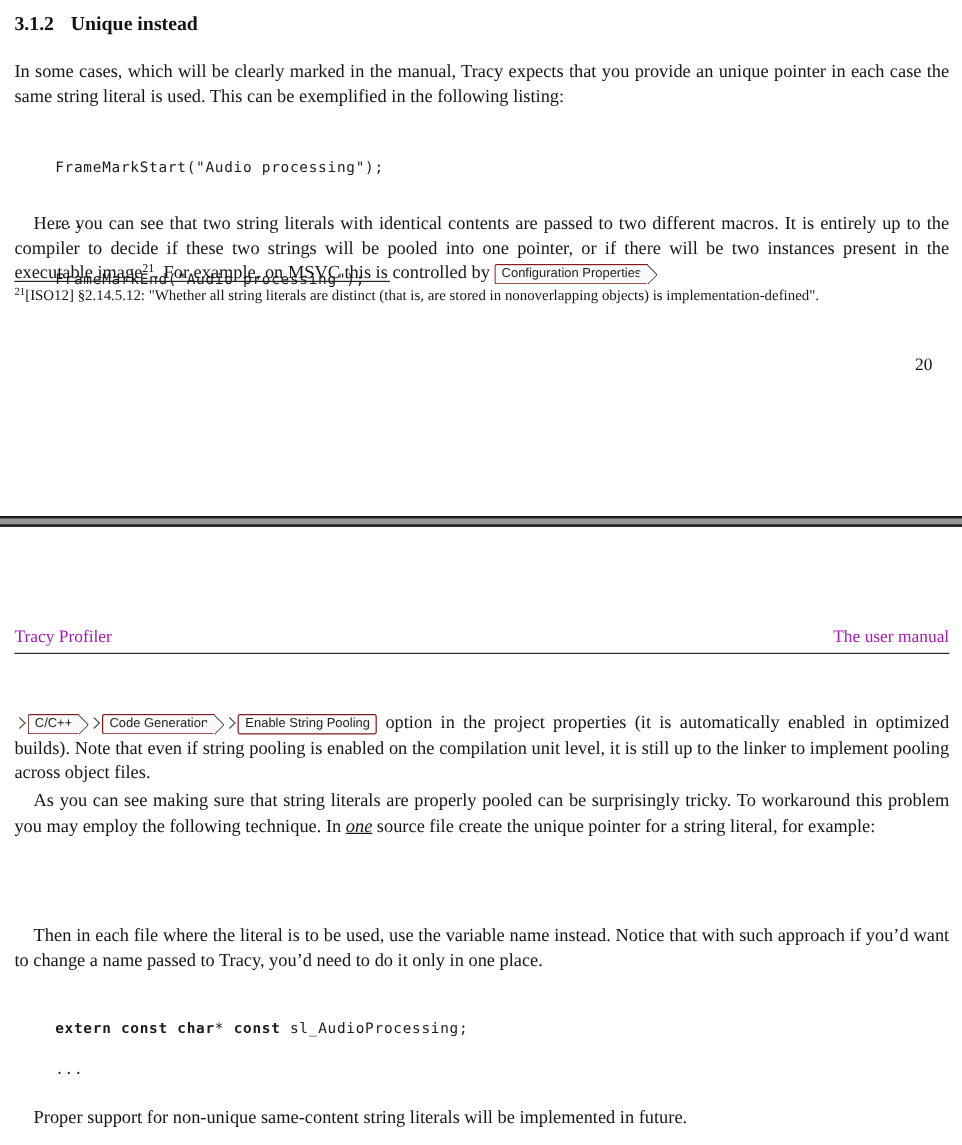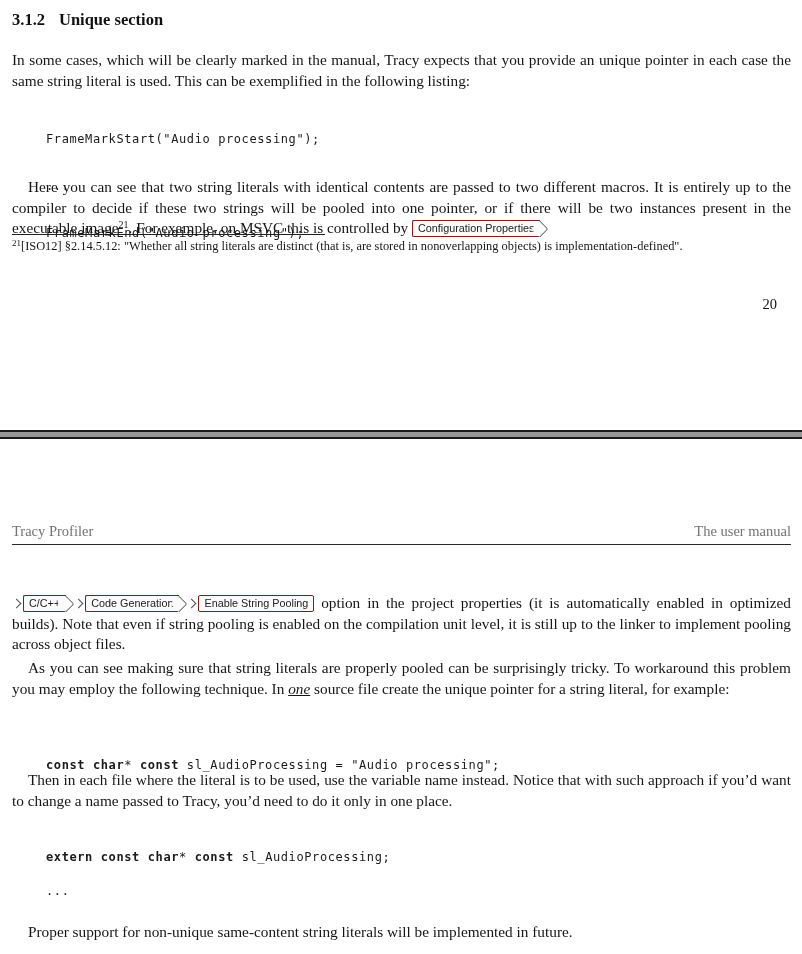--- a/index.html
+++ b/index.html
@@ -53,21 +53,21 @@
   .page-divider {
     left: 0; width: 802px;
     border-top: 2px solid #1a1a1a;
     border-bottom: 2px solid #1a1a1a;
     height: 9px;
     background: #969696;
   }
   .running-header {
     left: 12px; width: 779px;
     font-size: 14.5px;
-    color: #737373;
+    color: #a21caf;
     display: flex;
     justify-content: space-between;
   }
   .header-rule { left: 12px; width: 779px; height: 1px; background: #2a2a2a; }
   
   .mbox {
     display: inline-block;
     position: relative;
     font-family: "Liberation Sans", sans-serif;
     font-size: 10.8px;
@@ -113,21 +113,21 @@
   }
   .i { font-style: italic; text-decoration: underline; }
   .b { font-weight: 700; }
 </style>
 </head>
 <body>
 
 <div id="page">
 
   <div class="abs heading" style="top:10px;">
-    <span class="hnum">3.1.2</span><span>Unique section</span>
+    <span class="hnum">3.1.2</span><span>Unique instead</span>
   </div>
 
   <p class="abs body-text" style="top:38px;">In some cases, which will be clearly marked in the manual, Tracy expects that you provide an unique pointer in each case the same string literal is used. This can be exemplified in the following listing:</p>
 
   <div class="abs code" style="top:100px;">
     <div>FrameMarkStart("Audio processing");</div>
     <div>...</div>
     <div>FrameMarkEnd("Audio processing");</div>
   </div>
 
@@ -146,23 +146,20 @@
   <div class="abs running-header" style="top:523px;">
     <span>Tracy Profiler</span>
     <span>The user manual</span>
   </div>
   <div class="abs header-rule" style="top:544px;"></div>
 
   <p class="abs body-text" style="top:581px;"><span class="chev"></span><span class="mbox arrow">C/C++</span><span class="chev"></span><span class="mbox arrow">Code Generation</span><span class="chev"></span><span class="mbox">Enable String Pooling</span><span> option in the project properties (it is automatically enabled in optimized builds). Note that even if string pooling is enabled on the compilation unit level, it is still up to the linker to implement pooling across object files.</span></p>
 
   <p class="abs body-text indent" style="top:646px;"><span>As you can see making sure that string literals are properly pooled can be surprisingly tricky. To workaround this problem you may employ the following technique. In </span><span class="i">one</span><span> source file create the unique pointer for a string literal, for example:</span></p>
 
-  <div class="abs code" style="top:726px;">
-    <div><span class="b">const</span><span> </span><span class="b">char</span><span>* </span><span class="b">const</span><span> sl_AudioProcessing = "Audio processing";</span></div>
-  </div>
 
   <p class="abs body-text indent" style="top:758px;">Then in each file where the literal is to be used, use the variable name instead. Notice that with such approach if you’d want to change a name passed to Tracy, you’d need to do it only in one place.</p>
 
   <div class="abs code" style="top:818px;">
     <div><span class="b">extern</span><span> </span><span class="b">const</span><span> </span><span class="b">char</span><span>* </span><span class="b">const</span><span> sl_AudioProcessing;</span></div>
   </div>
 
   <div class="abs code" style="top:852px;">
     <div>...</div>
     

